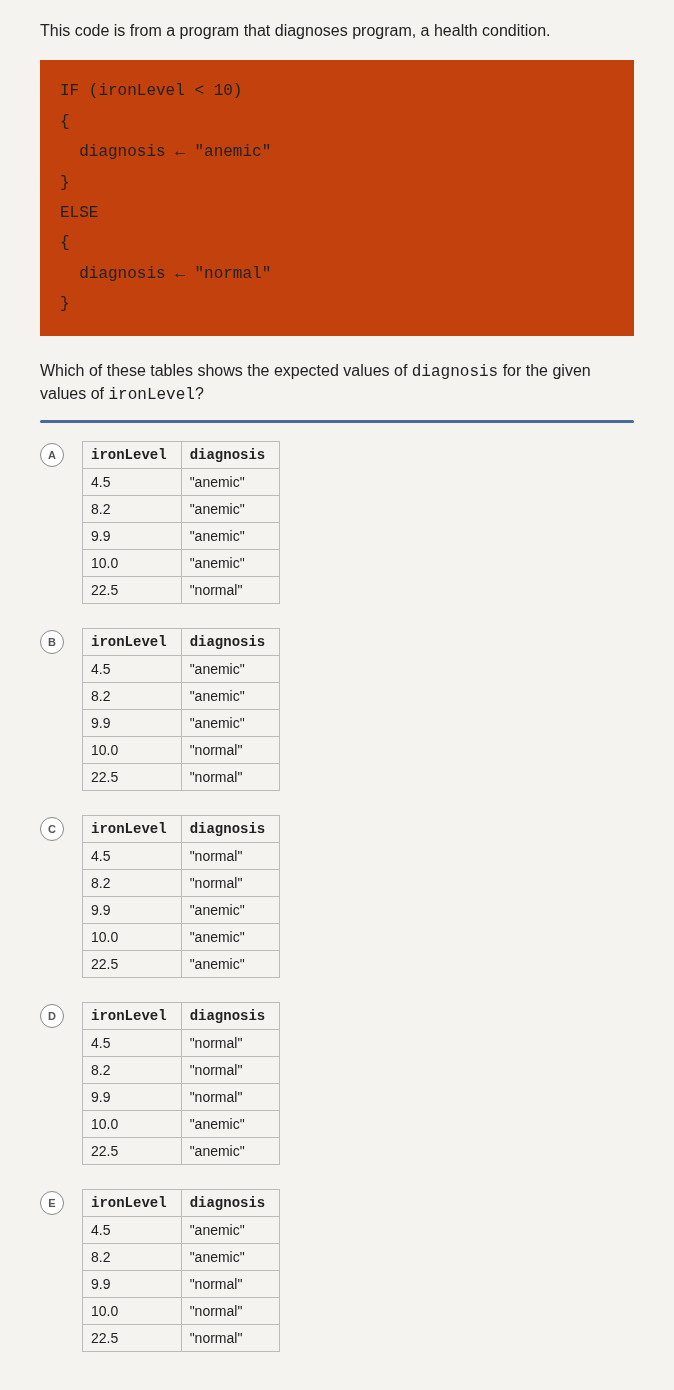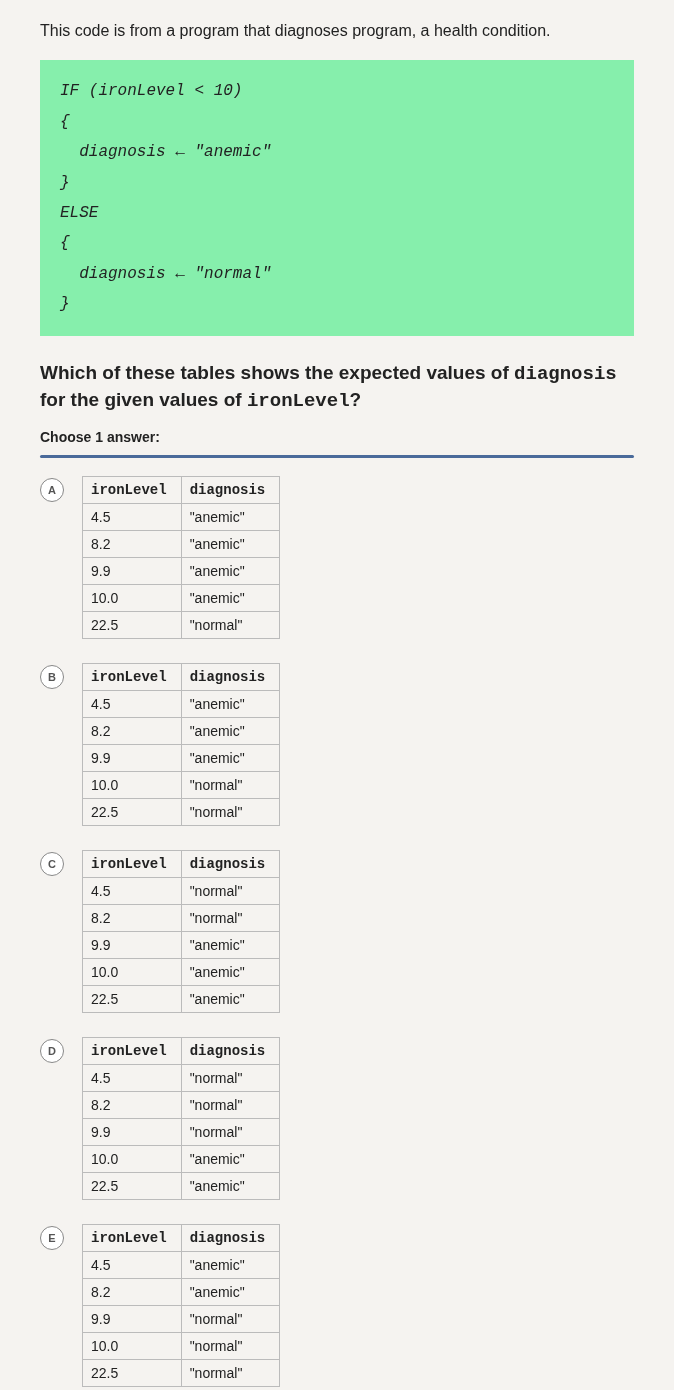--- a/index.html
+++ b/index.html
@@ -13,32 +13,31 @@
   }
   .container {
     padding: 20px 40px 40px 40px;
   }
   .intro {
     font-size: 16px;
     margin-bottom: 18px;
     line-height: 1.4;
   }
   .code-block {
-    background: #86efac;
+    background: #c2410c;
     padding: 16px 20px;
     font-family: "Courier New", monospace;
     font-size: 16px;
     line-height: 1.9;
     white-space: pre;
     margin-bottom: 24px;
-    font-style: italic;
   }
   .question {
-    font-size: 19px;
-    font-weight: 700;
+    font-size: 16px;
+    font-weight: 400;
     margin-bottom: 14px;
     line-height: 1.4;
   }
   .mono { font-family: "Courier New", monospace; }
   .choose {
     font-size: 14px;
     font-weight: 700;
     margin-bottom: 10px;
   }
   .divider {
@@ -99,21 +98,20 @@
 }
 ELSE
 {
   diagnosis ← "normal"
 }</div>
 
   <div class="question">
     <span>Which of these tables shows the expected values of </span><span class="mono">diagnosis</span><span> for the given values of </span><span class="mono">ironLevel</span><span>?</span>
   </div>
 
-  <div class="choose">Choose 1 answer:</div>
 
   <div class="divider"></div>
 
   <div class="options">
 
     <div class="option">
       <div class="radio">A</div>
       <table>
         <tbody>
             <tr>

